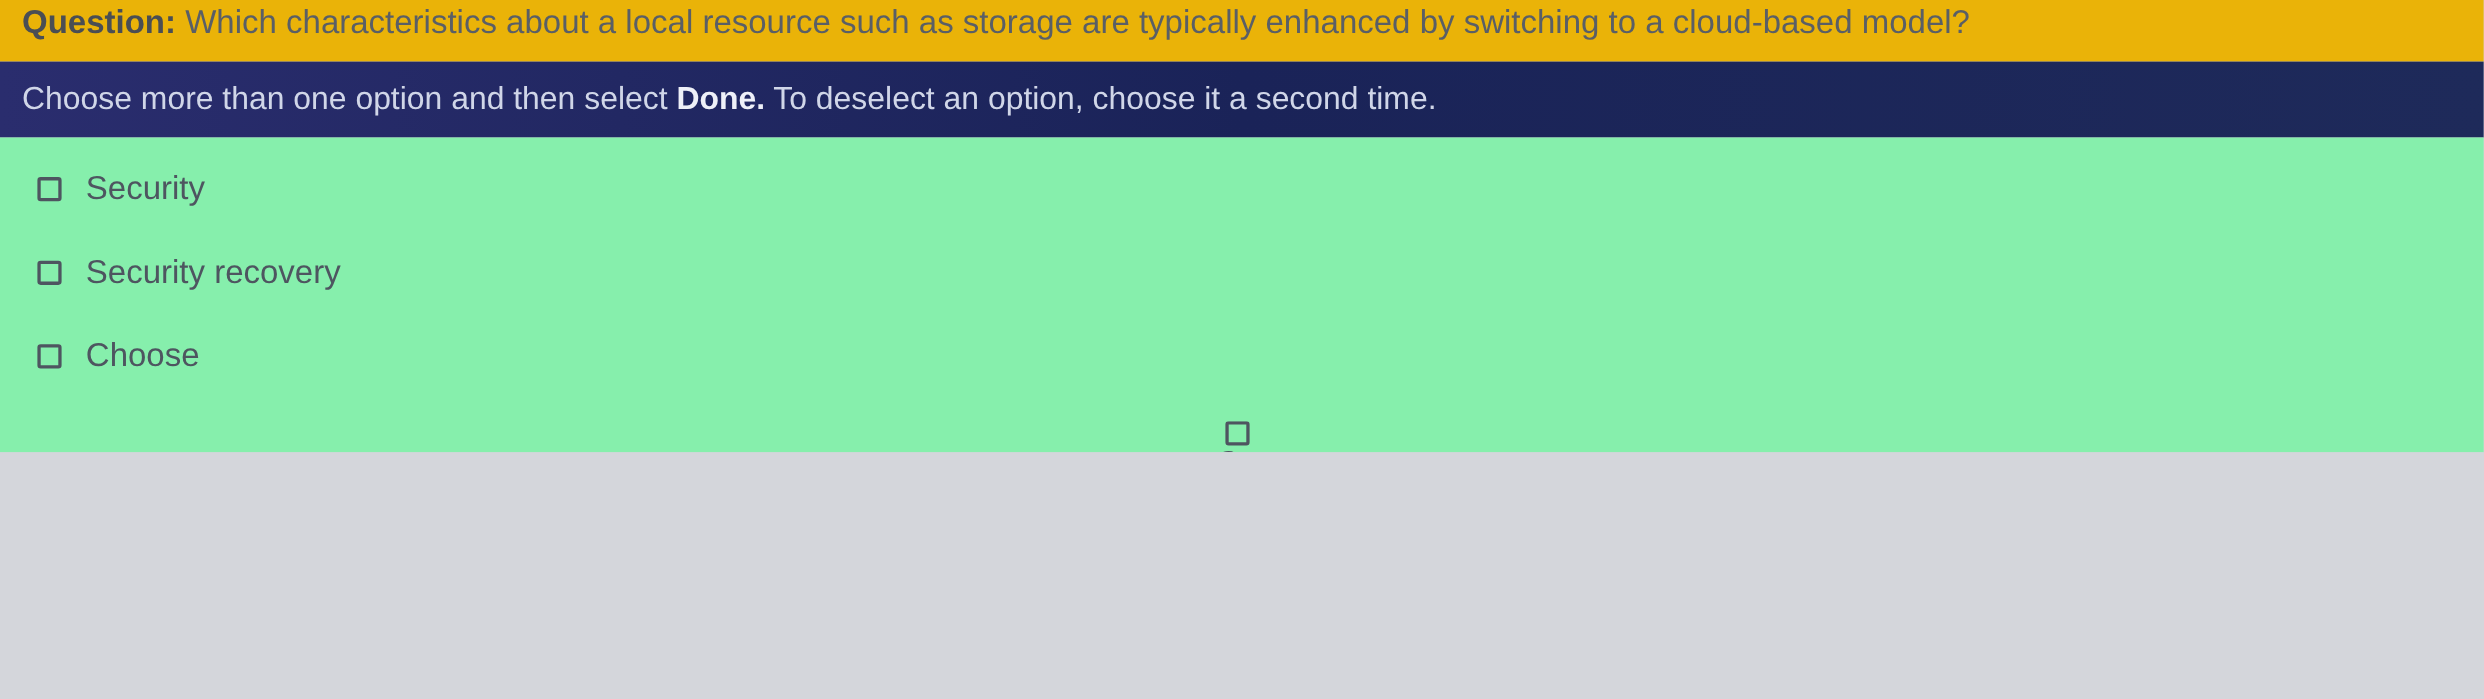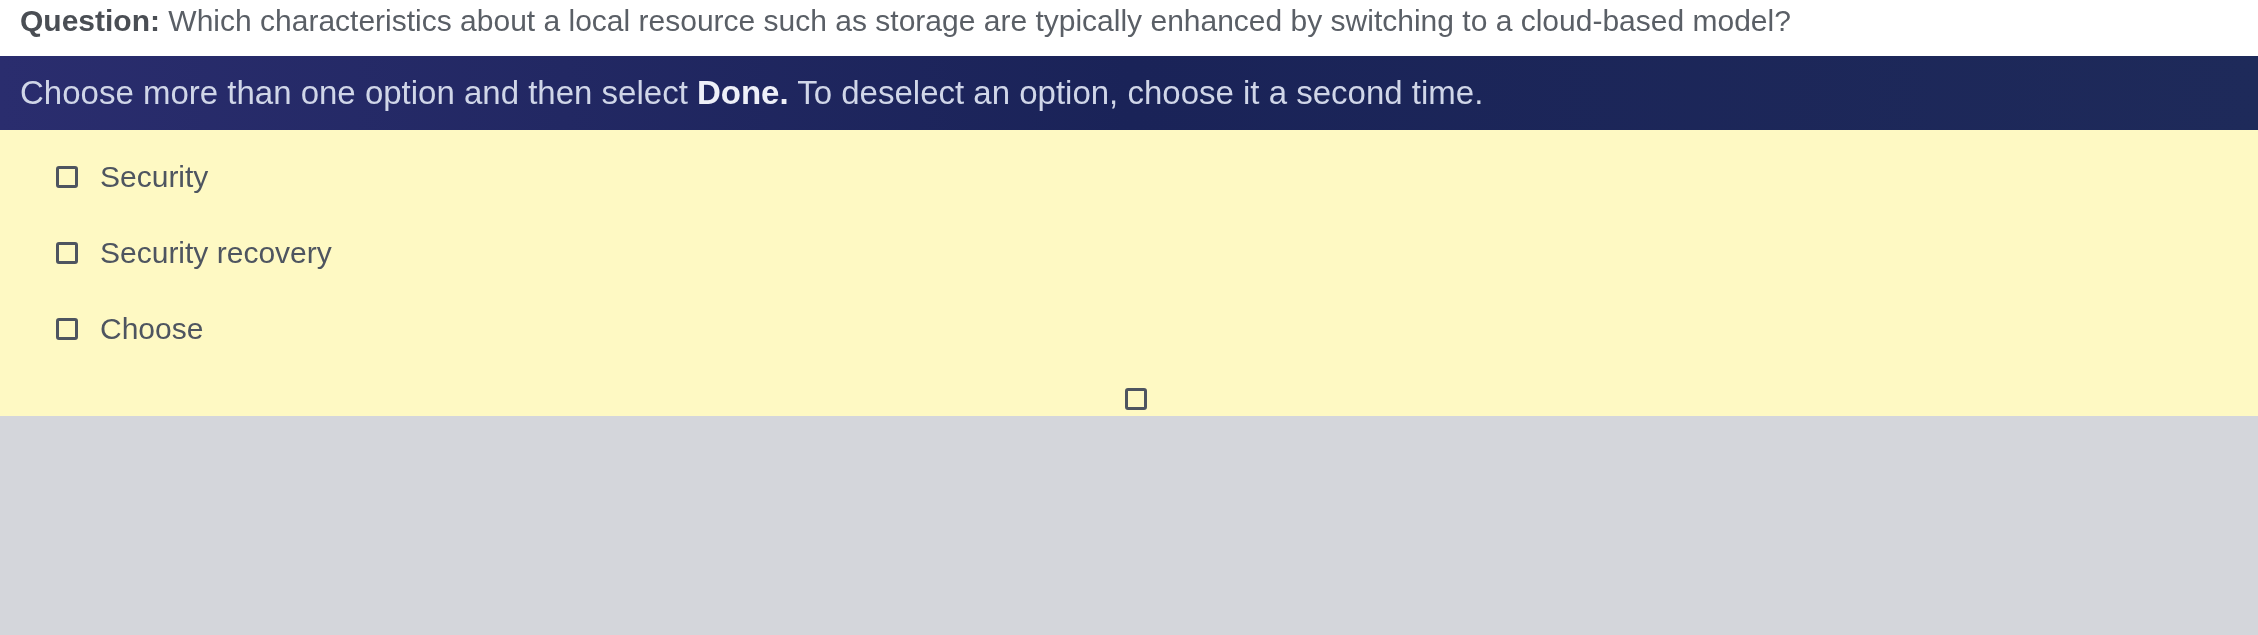--- a/index.html
+++ b/index.html
@@ -8,42 +8,42 @@
       box-sizing: border-box;
     }
     body {
       font-family: Arial, Helvetica, sans-serif;
       background: #d4d6db;
       width: 2258px;
       height: 635px;
       overflow: hidden;
     }
     .question-bar {
-      background: #ffffff;
+      background: #eab308;
       padding: 4px 20px 18px 20px;
       font-size: 30px;
       color: #5a5f66;
     }
     .question-label {
       font-weight: bold;
       color: #4a4e54;
     }
     .instruction-bar {
       background: linear-gradient(to right, #2a2d6e, #1a2358, #1e2a5a);
       color: #d0d6e8;
       padding: 18px 20px;
-      font-size: 33px;
+      font-size: 29px;
     }
     .instruction-bar .done-word {
       font-weight: bold;
       color: #eef0f8;
     }
     .options-area {
-      background: #fef9c3;
-      padding: 30px 20px 0 56px;
+      background: #86efac;
+      padding: 30px 20px 0 34px;
     }
     .option-row {
       display: flex;
       align-items: center;
       margin-bottom: 42px;
       cursor: pointer;
     }
     .option-row:last-child {
       margin-bottom: 0;
     }

